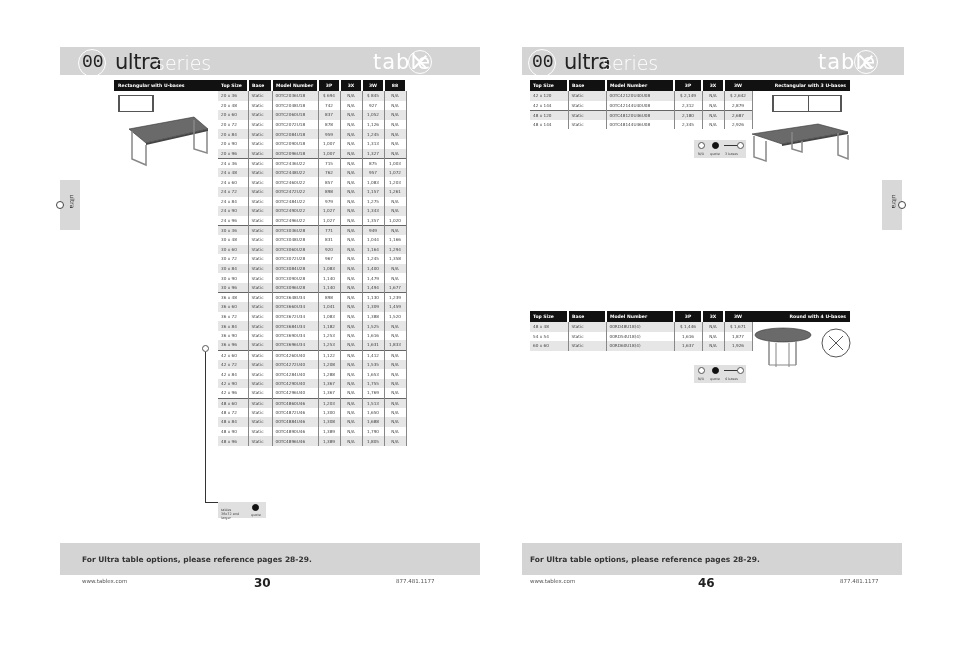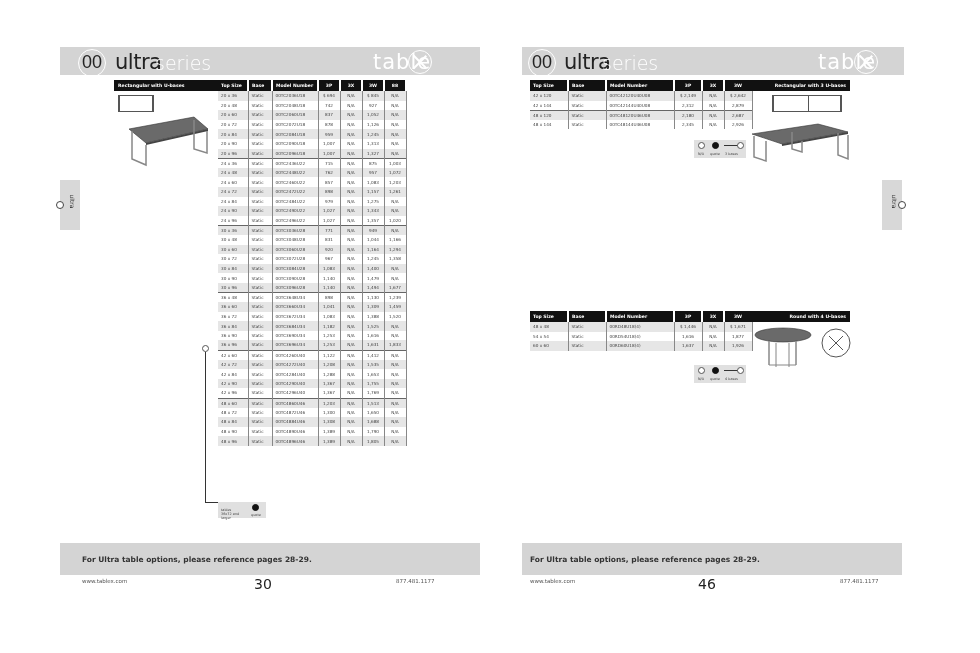--- a/index.html
+++ b/index.html
@@ -3,40 +3,40 @@
 <meta charset="utf-8">
 <style>
   *{box-sizing:border-box;margin:0;padding:0}
   body{width:980px;height:653px;background:#fff;font-family:"DejaVu Sans",sans-serif;position:relative;overflow:hidden;color:#333}
   .page{position:absolute;top:47px;height:540px;background:#fff}
   .page.left{left:60px;width:420px}
   .page.right{left:522px;width:380px}
   .header{position:absolute;left:0;top:0;height:28px;width:100%;background:#d4d4d4}
   .page.left .header{width:420px}
   .page.right .header{width:382px}
-  .hdr-num{position:absolute;top:5px;font-size:18px;color:#222;font-family:Liberation Sans, sans-serif}
+  .hdr-num{position:absolute;top:5px;font-size:18px;color:#222;font-family:Liberation Mono, monospace}
   .hdr-num .circ{position:absolute;left:-4px;top:-3px;width:28px;height:28px;border:1.5px solid #fff;border-radius:50%}
   .hdr-ultra{position:absolute;top:3px;font-size:21px;color:#222;letter-spacing:-0.5px}
   .hdr-series{position:absolute;top:5px;font-size:19px;color:#fff;font-weight:300}
   .brand{position:absolute;top:3px;font-size:21px;color:#fff;letter-spacing:1px}
   .brand-x{position:absolute;top:3px;width:24px;height:24px;border:1.5px solid #fff;border-radius:50%}
   .brand-x::before,.brand-x::after{content:"";position:absolute;left:10px;top:2px;width:1.5px;height:18px;background:#fff}
   .brand-x::before{transform:rotate(45deg)}
   .brand-x::after{transform:rotate(-45deg)}
   table{border-collapse:collapse;font-size:4.2px;position:absolute}
   th{background:#111;color:#fff;font-weight:bold;height:11px;text-align:left;padding:0 3px;border-right:2px solid #fff;font-size:4.5px}
   td{height:9.6px;padding:0 3px;color:#444;border-right:1px solid #888;white-space:nowrap}
   tr.shade td{background:#e6e6e6}
   tr.group td{border-top:1px solid #666}
   td.num,th.num{text-align:center}
   .title-bar{position:absolute;background:#111;color:#fff;font-size:4.6px;font-weight:bold;height:11px;line-height:11px;padding:0 4px}
   .footer-band{position:absolute;left:0;top:496px;height:32px;background:#d4d4d4;width:100%}
   .footer-band span{position:absolute;left:22px;top:12px;font-size:7.5px;font-weight:bold;color:#333}
   .foot-url{position:absolute;top:531px;font-size:5.5px;color:#555}
-  .foot-page{position:absolute;top:529px;font-size:14px;font-weight:normal;color:#222}
+  .foot-page{position:absolute;top:529px;font-size:12px;font-weight:bold;color:#222}
   .foot-phone{position:absolute;top:531px;font-size:5.5px;color:#555}
   .side-tab{position:absolute;width:20px;height:50px;background:#d8d8d8;font-size:6px;color:#333}
   .side-tab .lbl{position:absolute;left:6px;top:18px;transform:rotate(90deg);font-size:6px}
   .side-tab .arr{position:absolute;top:21px;width:8px;height:8px;border:1px solid #444;border-radius:50%;background:#fff}
   .legend-box{position:absolute;background:#e0e0e0;font-size:3.4px;color:#444}
   .sm-circle{position:absolute;width:7px;height:7px;border-radius:50%;border:0.8px solid #555;background:#fff}
   .sm-circle.dark{background:#111;border-color:#111}
   .leg-txt{position:absolute;font-size:3.4px;color:#444;white-space:nowrap}
   .diagram{position:absolute}
 </style>

